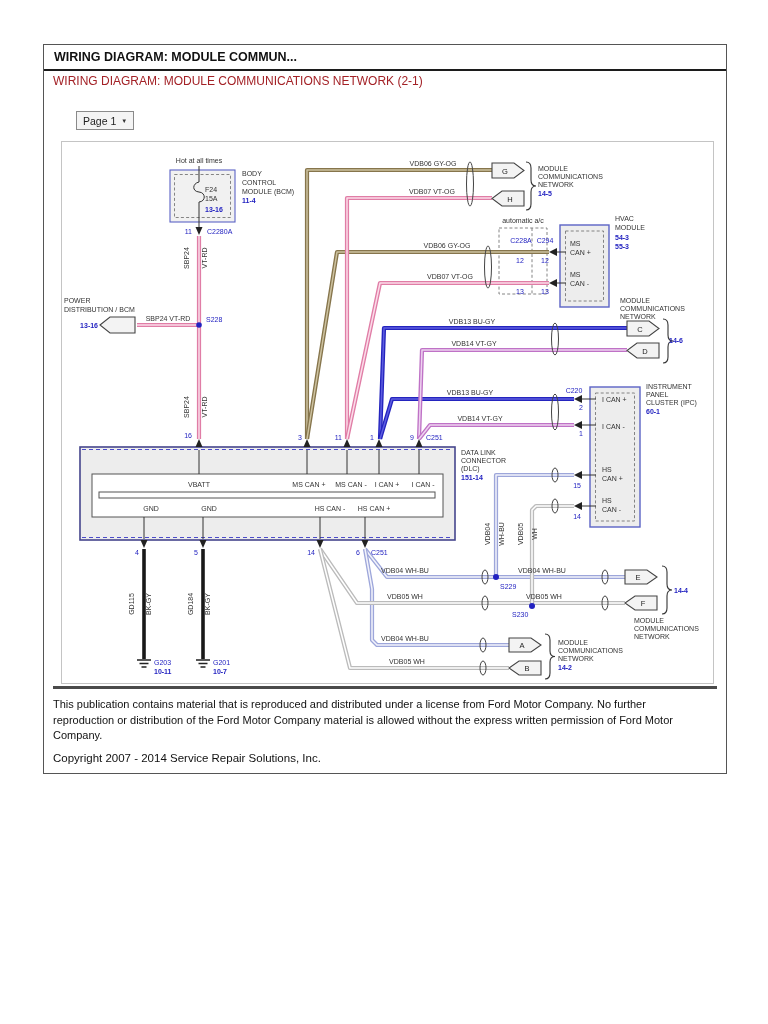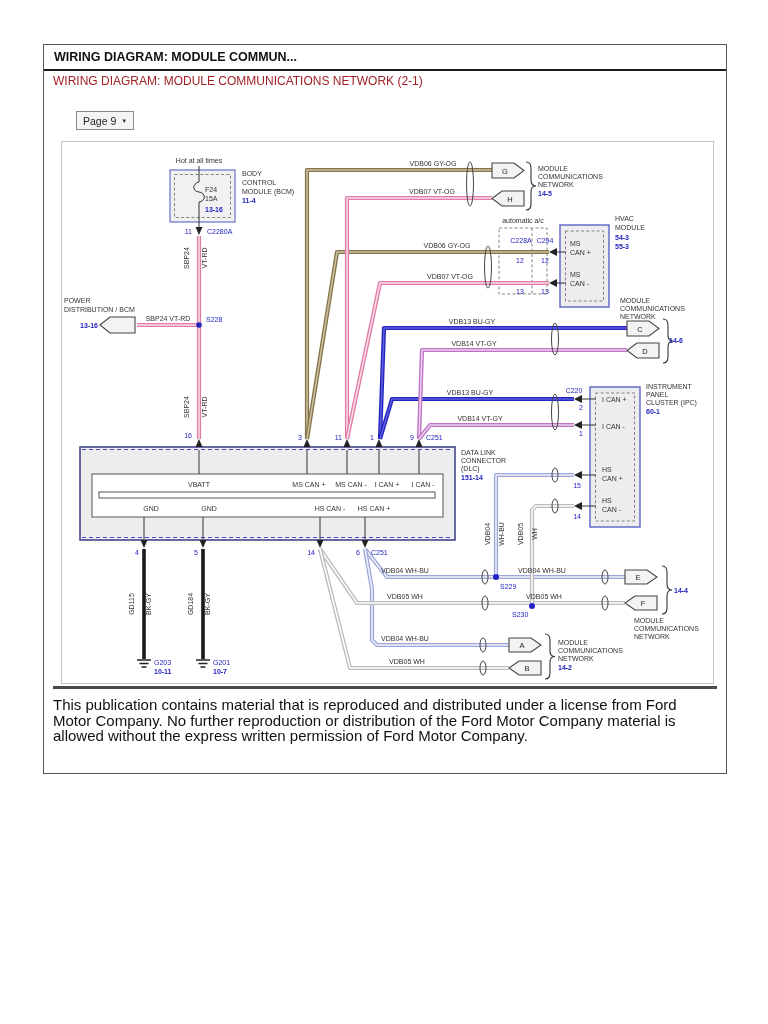--- a/index.html
+++ b/index.html
@@ -9,21 +9,21 @@
         border:1.5px solid #555;background:#fff;}
   #win-title{position:absolute;left:10px;top:5px;font-size:12.5px;font-weight:bold;color:#111;}
   #title-sep{position:absolute;left:0px;top:24px;width:100%;height:2px;background:#1c1c1c;}
   #red-head{position:absolute;left:9px;top:29px;font-size:12px;color:var(--c-heading_red);}
   #page-btn{position:absolute;left:32px;top:66px;height:17px;padding:0 6px;
             border:1px solid #8a8a8a;background:#f4f4f4;display:flex;align-items:center;
             gap:5px;font-size:10.5px;color:#222;cursor:default;}
   #page-btn .arrow{font-size:6px;color:#333;}
   #diagram{position:absolute;left:17px;top:96px;width:651px;height:541px;border:1px solid #c4c4c4;background:#fff;}
   #foot-rule{position:absolute;left:9px;top:641px;width:664px;height:2.5px;background:#4a4a4a;}
-  #license{position:absolute;left:9px;top:652px;width:652px;font-size:15px;line-height:15.5px;color:#111;}
+  #license{position:absolute;left:9px;top:652px;width:652px;font-size:11px;line-height:15.5px;color:#111;}
   #copyright{position:absolute;left:9px;top:707px;font-size:11.5px;color:#111;}
 
   svg text{font-family:"Liberation Sans",sans-serif;font-size:7px;fill:#333;}
   text.blue{fill:var(--c-link);}
   text.bref{fill:var(--c-link);font-weight:bold;}
   text.mid{text-anchor:middle;}
   text.end{text-anchor:end;}
   text.pl{font-size:7.5px;fill:#222;}
   .wo{fill:none;stroke-width:4.2;stroke-linejoin:round;}
   .wc{fill:none;stroke-width:1.5;stroke-linejoin:round;}
@@ -50,21 +50,21 @@
 </style>
 </head>
 <body>
 
 <div id="screen">
  <div id="page">
   <div id="win-title">WIRING DIAGRAM: MODULE COMMUN...</div>
   <div id="title-sep"></div>
   <div id="red-head">WIRING DIAGRAM: MODULE COMMUNICATIONS NETWORK (2-1)</div>
   <div id="page-btn">
-    <span>Page 9</span>
+    <span>Page 1</span>
     <span class="arrow">▼</span>
   </div>
 
   <div id="diagram">
    <svg width="651" height="541" viewBox="0 0 651 541">
     <defs>
       <path id="wt1" d="M430,28 L245,28 L245,297"></path>
       <path id="wt2" d="M487,110 L275,110 L245,297"></path>
       <path id="wp1" d="M430,56 L285,56 L285,297"></path>
       <path id="wp2" d="M487,141 L318,141 L285,297"></path>
@@ -347,14 +347,15 @@
     <text class="pl mid" x="465" y="529">B</text>
     <text x="496" y="503">MODULE</text>
     <text x="496" y="511">COMMUNICATIONS</text>
     <text x="496" y="519">NETWORK</text>
     <text class="bref" x="496" y="528">14-2</text>
    </svg>
   </div>
 
   <div id="foot-rule"></div>
   <div id="license">This publication contains material that is reproduced and distributed under a license from Ford Motor Company. No further reproduction or distribution of the Ford Motor Company material is allowed without the express written permission of Ford Motor Company.</div>
+  <div id="copyright">Copyright 2007 - 2014 Service Repair Solutions, Inc.</div>
  </div>
 </div>
 
 </body></html>

